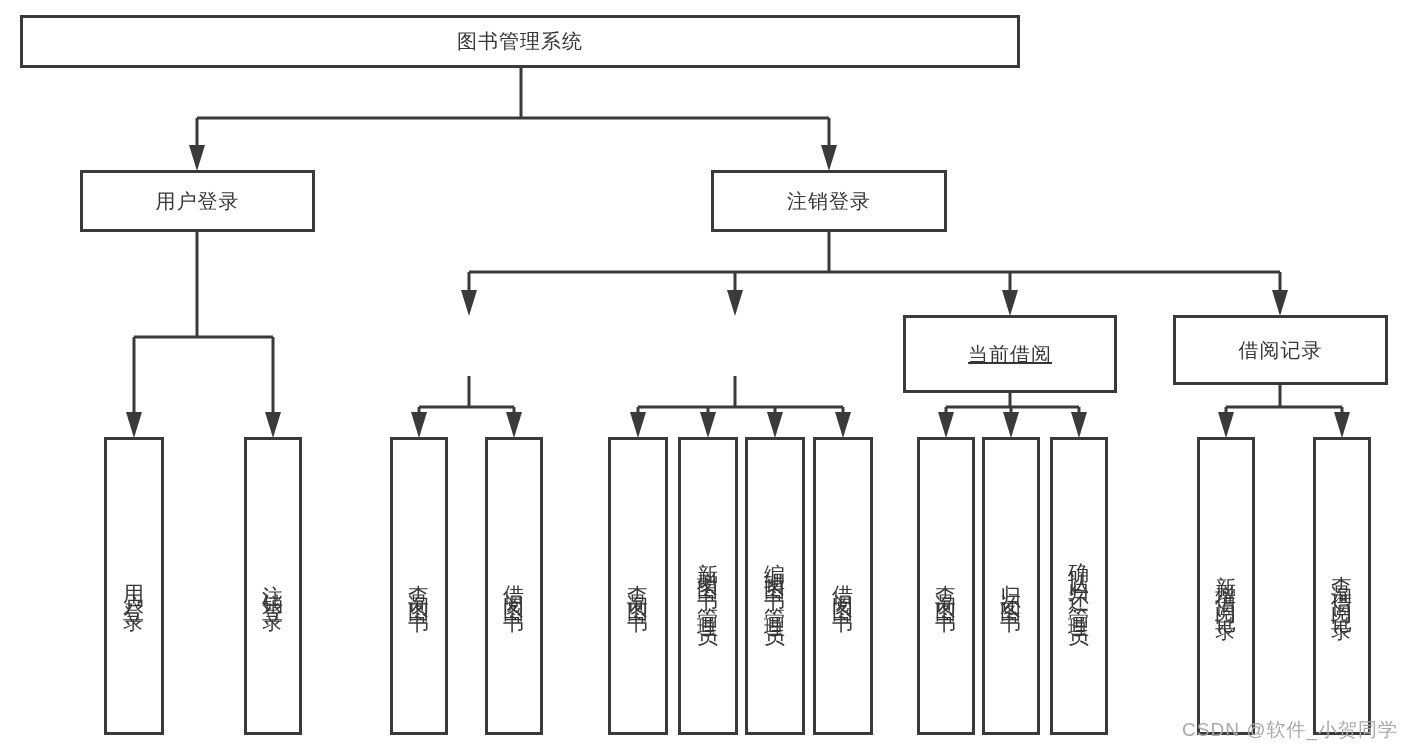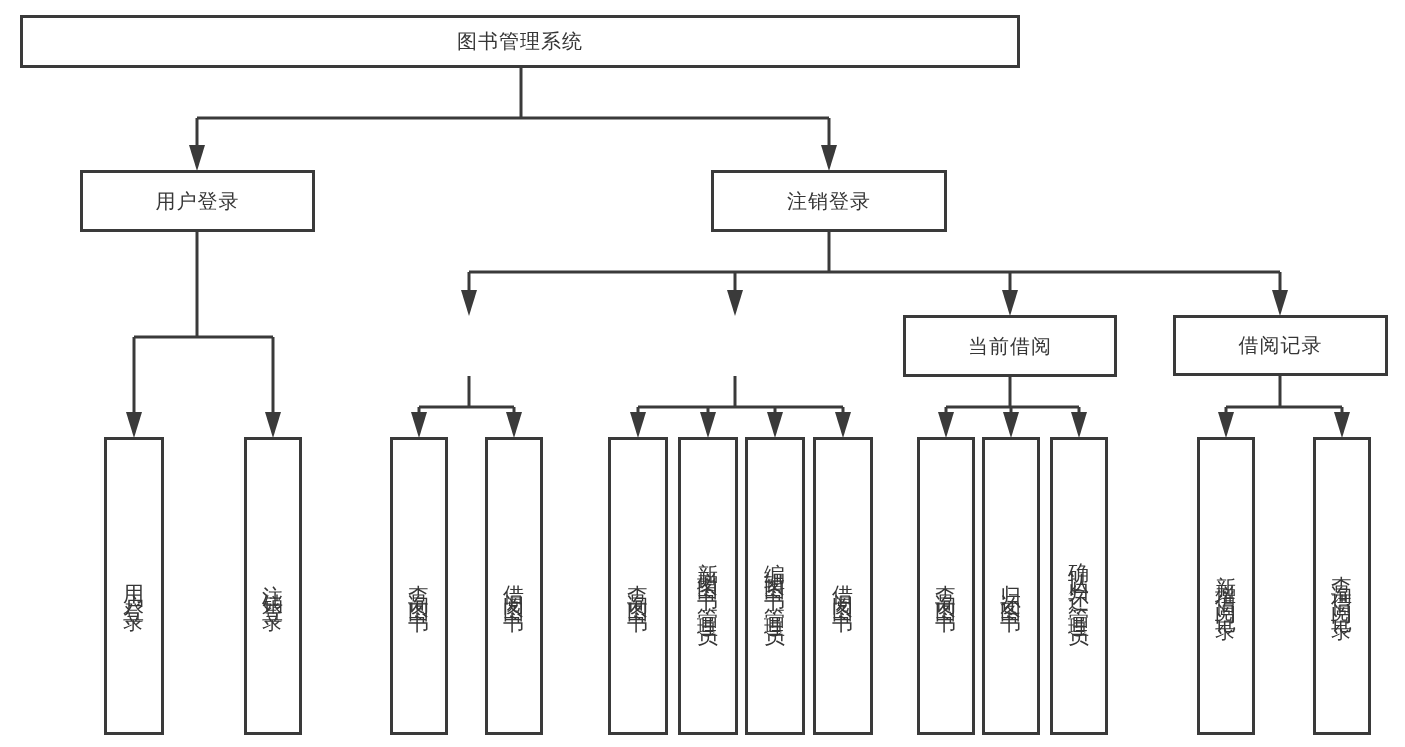--- a/index.html
+++ b/index.html
@@ -42,22 +42,22 @@
     font-size: 21px;
     letter-spacing: 9px;
     line-height: 1;
   }
   
   .n-root   { left: 20px;   top: 15px;  width: 1000px; height: 53px; }
   .n-login  { left: 80px;   top: 170px; width: 235px;  height: 62px; }
   .n-mgmt   { left: 711px;  top: 170px; width: 236px;  height: 62px; }
   .n-nb     { left: 363px;  top: 315px; width: 213px;  height: 61px; }
   .n-bb     { left: 629px;  top: 315px; width: 212px;  height: 61px; }
-  .n-cb     { left: 903px;  top: 315px; width: 214px;  height: 62px; }
-  .n-br     { left: 1173px; top: 315px; width: 215px;  height: 61px; }
+  .n-cb     { left: 903px;  top: 315px; width: 214px;  height: 78px; text-decoration: underline; }
+  .n-br     { left: 1173px; top: 315px; width: 215px;  height: 70px; }
   .leaf     { top: 437px; height: 298px; }
   .l1  { left: 104px;  width: 60px; }
   .l2  { left: 244px;  width: 58px; }
   .l3  { left: 390px;  width: 58px; }
   .l4  { left: 485px;  width: 58px; }
   .l5  { left: 608px;  width: 60px; }
   .l6  { left: 678px;  width: 60px; }
   .l7  { left: 745px;  width: 60px; }
   .l8  { left: 813px;  width: 60px; }
   .l9  { left: 917px;  width: 58px; }
@@ -165,14 +165,15 @@
   <div class="node v-node leaf l7">编辑图书（管理员）</div>
   <div class="node v-node leaf l8">借阅图书</div>
 
   <div class="node v-node leaf l9">查询图书</div>
   <div class="node v-node leaf l10">归还图书</div>
   <div class="node v-node leaf l11">确认归还（管理员）</div>
 
   <div class="node v-node leaf l12">新增借阅记录</div>
   <div class="node v-node leaf l13">查询借阅记录</div>
 
+  <div class="watermark">CSDN @软件_小贺同学</div>
 
 </div>
 
 </body></html>

